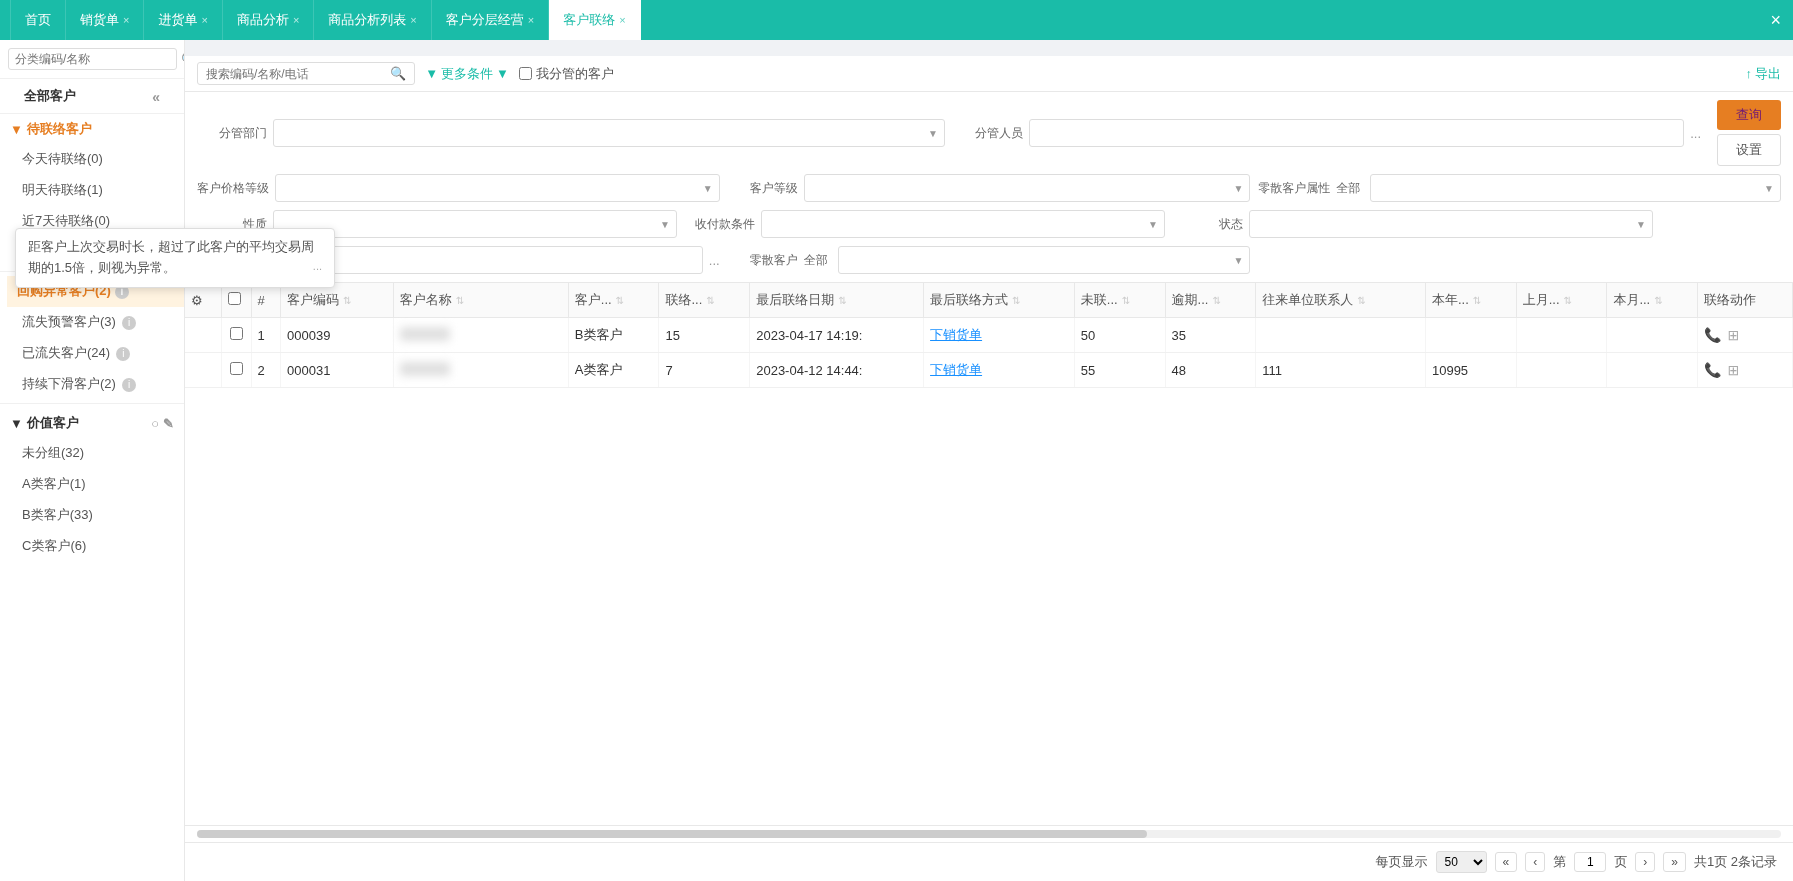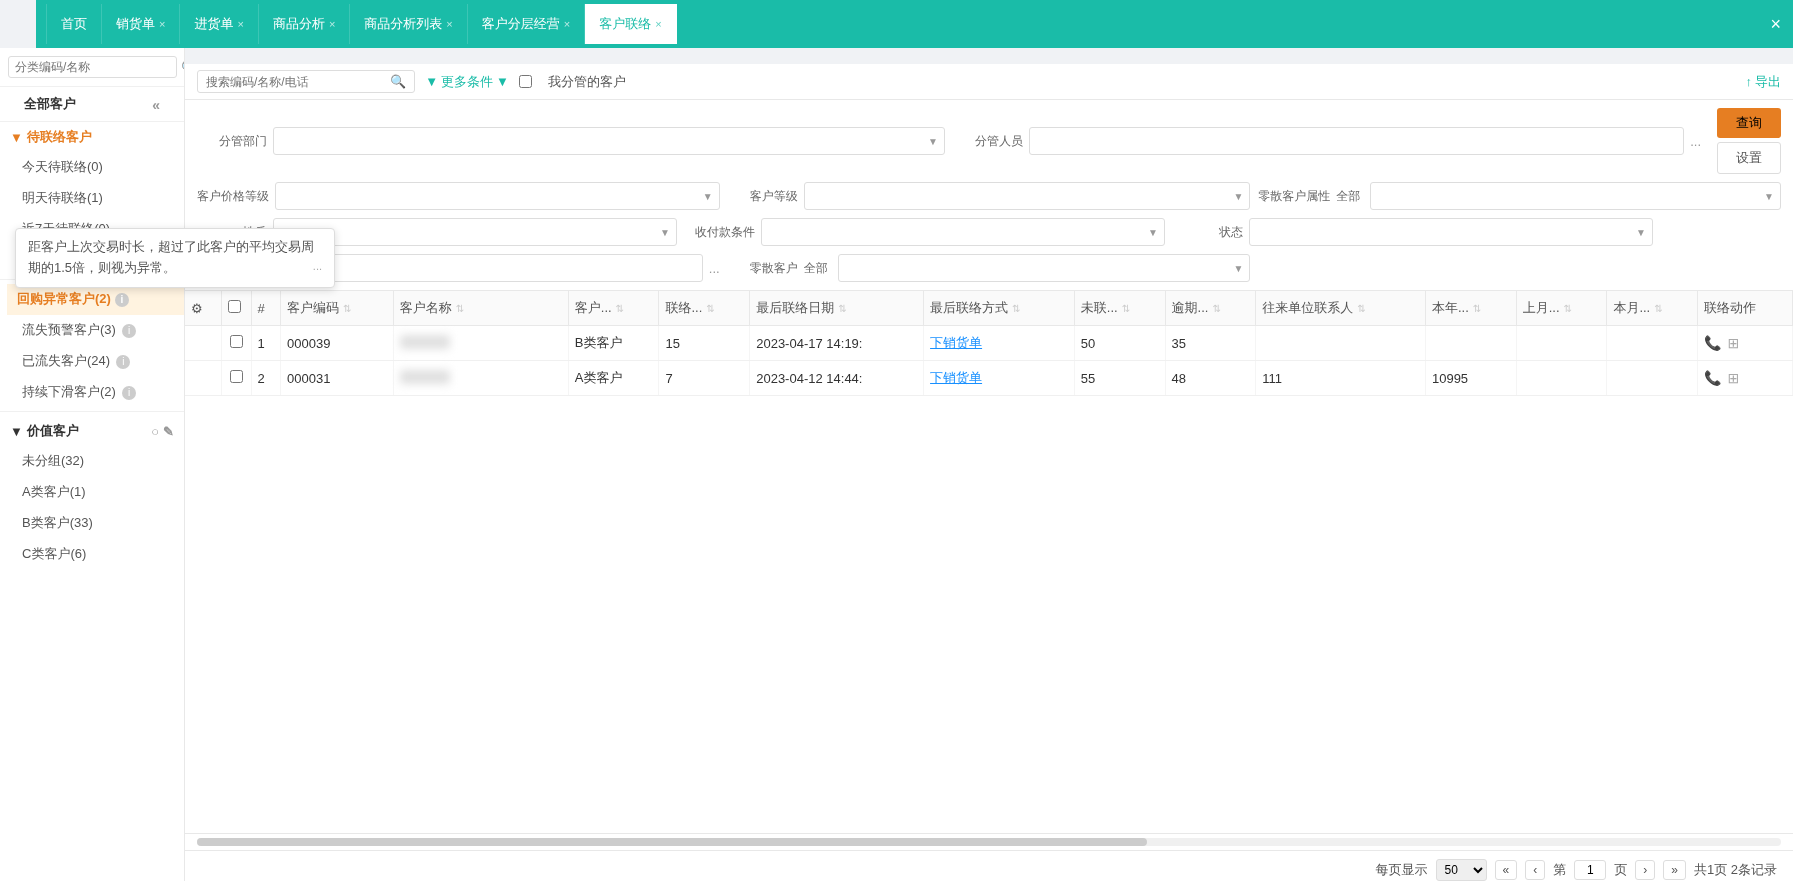--- a/index.html
+++ b/index.html
@@ -1,24 +1,23 @@
 <!DOCTYPE html>
 <html><head>
   <meta charset="utf-8">
   <style>
     * { box-sizing: border-box; margin: 0; padding: 0; font-family: 'Microsoft YaHei', Arial, sans-serif; font-size: 13px; }
     body { background: #f0f2f5; overflow: hidden; width: 1793px; height: 881px; }
 
     
     .top-nav {
       display: flex; align-items: center;
-      background: #1abca8; height: 48px;
+      background: #1abca8; height: 40px;
       padding: 0 10px; gap: 0;
       position: relative;
-      margin-left: 36px;
     }
     .nav-tab {
       display: flex; align-items: center; height: 40px;
       padding: 0 14px; cursor: pointer; color: #fff;
       font-size: 13px; gap: 4px; white-space: nowrap;
       border-right: 1px solid rgba(255,255,255,0.15);
     }
     .nav-tab:first-child { border-left: 1px solid rgba(255,255,255,0.15); }
     .nav-tab.active { background: #fff; color: #1abca8; }
     .nav-tab .close-x { font-size: 11px; opacity: 0.7; cursor: pointer; }
@@ -99,21 +98,21 @@
       border-bottom: 1px solid #e8e8e8;
       display: flex; align-items: center; gap: 10px;
     }
     .filter-search {
       display: flex; align-items: center; border: 1px solid #ddd;
       border-radius: 3px; padding: 3px 8px; background: #fff; gap: 4px;
       min-width: 200px;
     }
     .filter-search input { border: none; outline: none; font-size: 12px; width: 160px; }
     .filter-more { color: #1abca8; cursor: pointer; display: flex; align-items: center; gap: 3px; }
-    .filter-checkbox { display: flex; align-items: center; gap: 16px; font-size: 12px; color: #555; cursor: pointer; }
+    .filter-checkbox { display: flex; align-items: center; gap: 4px; font-size: 12px; color: #555; cursor: pointer; }
     .filter-checkbox input { cursor: pointer; }
     .export-btn {
       margin-left: auto; color: #1abca8; cursor: pointer;
       display: flex; align-items: center; gap: 3px; font-size: 12px;
     }
 
     
     .adv-filters {
       background: #fff; border-bottom: 1px solid #e8e8e8;
       padding: 8px 12px;
@@ -133,21 +132,21 @@
       cursor: pointer; background: #fff; min-height: 28px;
     }
     .filter-select-arrow { color: #999; font-size: 10px; }
     .filter-input {
       flex: 1; border: 1px solid #ddd; border-radius: 3px;
       padding: 4px 6px; font-size: 12px; outline: none; min-height: 28px;
     }
     .filter-dots { color: #999; cursor: pointer; }
     .filter-inline-label { color: #666; font-size: 12px; white-space: nowrap; }
     .query-btn {
-      background: #e67e22; color: #000000; border: none; border-radius: 3px;
+      background: #e67e22; color: #701a75; border: none; border-radius: 3px;
       padding: 6px 18px; cursor: pointer; font-size: 13px;
     }
     .settings-btn {
       background: #fff; color: #555; border: 1px solid #ddd; border-radius: 3px;
       padding: 6px 18px; cursor: pointer; font-size: 13px;
     }
     .action-btns { display: flex; flex-direction: column; gap: 4px; margin-left: 8px; }
 
     
     .table-container {

